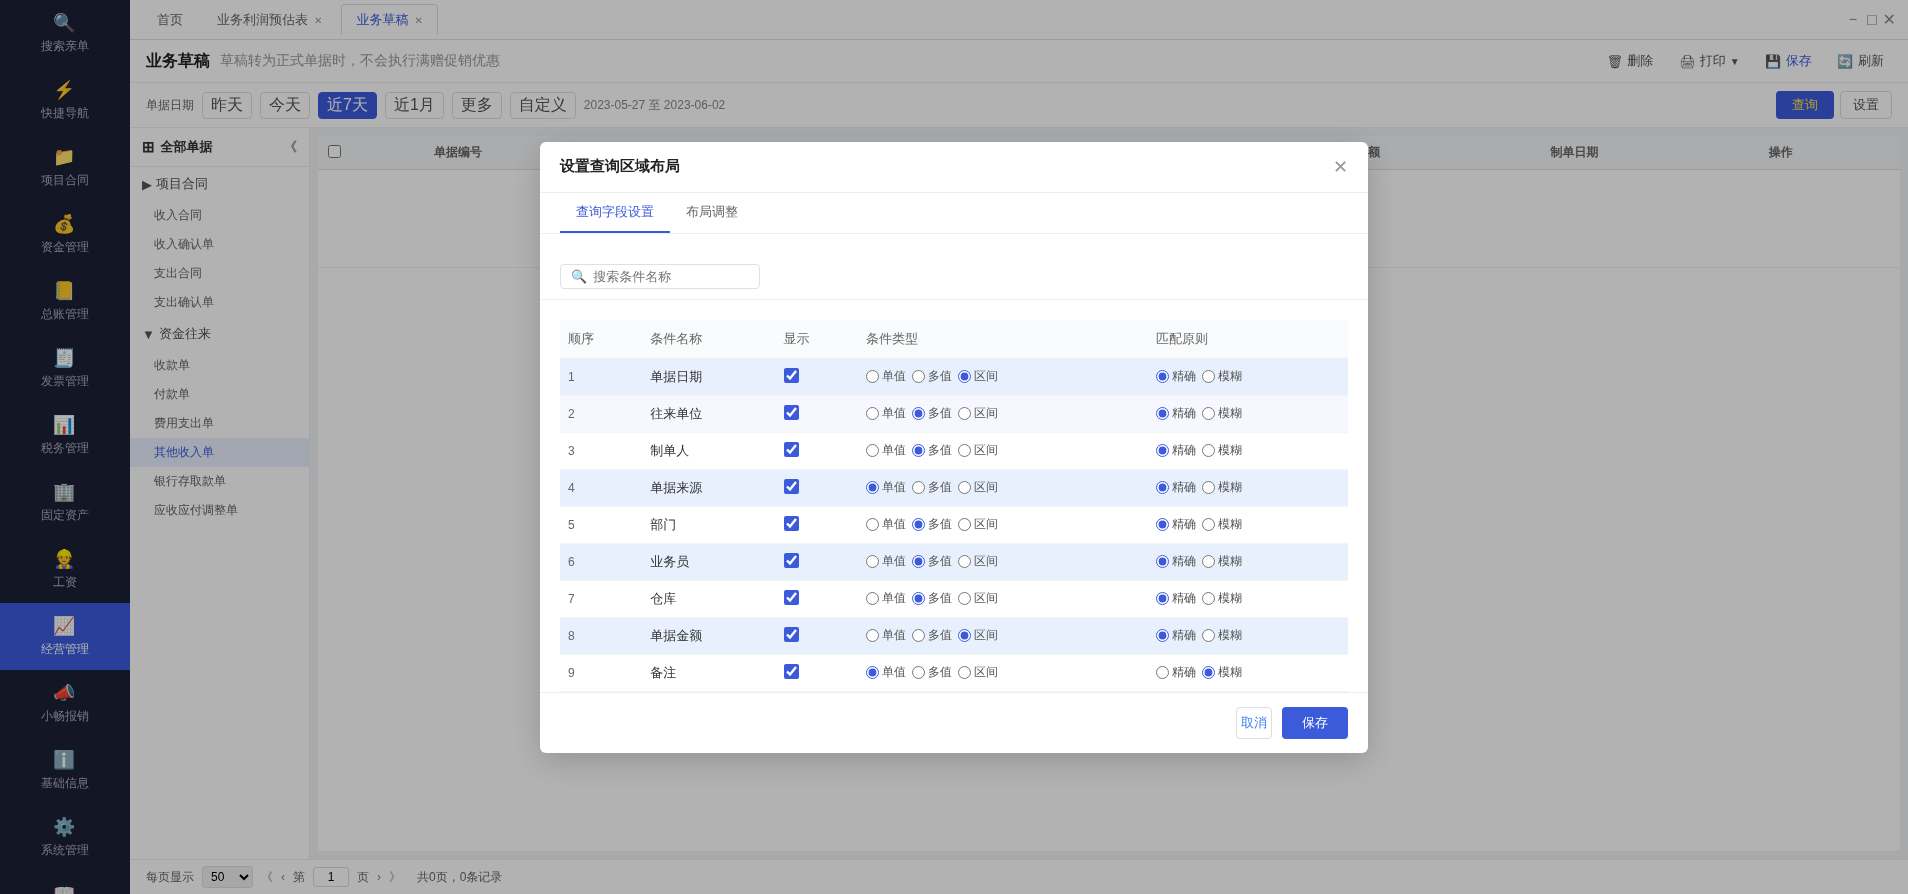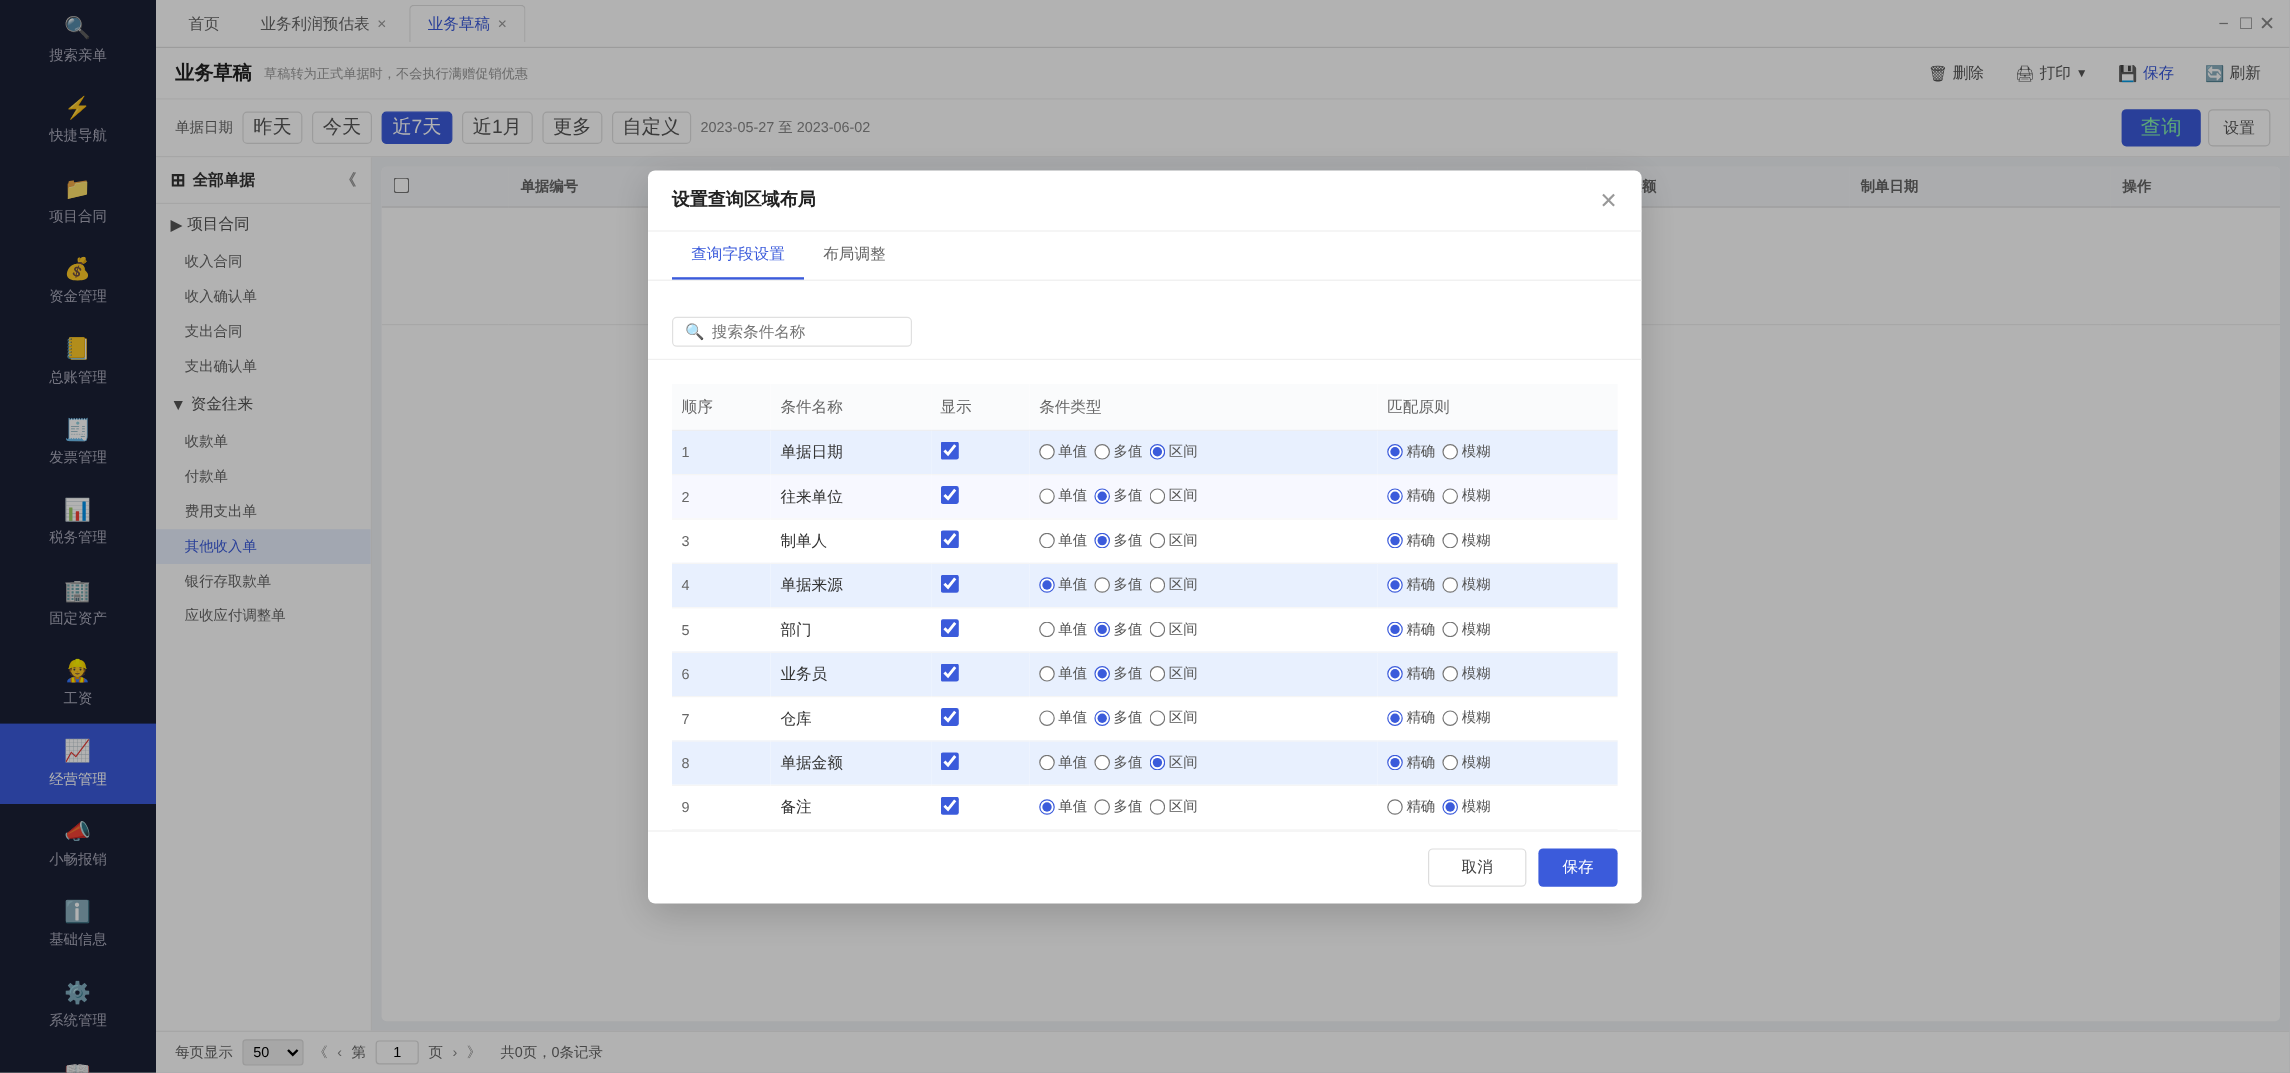--- a/index.html
+++ b/index.html
@@ -19,33 +19,33 @@
 
     
     .tab-bar { display: flex; align-items: center; background: #fff; border-bottom: 1px solid #e0e0e0; padding: 0 12px; height: 40px; gap: 4px; }
     .tab { display: flex; align-items: center; padding: 6px 14px; border-radius: 4px 4px 0 0; cursor: pointer; font-size: 13px; color: #666; gap: 6px; border: 1px solid transparent; border-bottom: none; }
     .tab.active { background: #fff; color: #3b5bdb; border-color: #e0e0e0; border-bottom-color: #fff; font-weight: 500; }
     .tab-close { font-size: 10px; color: #999; cursor: pointer; }
 
     
     .page-header { display: flex; align-items: center; padding: 8px 16px; background: #fff; border-bottom: 1px solid #eee; gap: 10px; }
     .page-title { font-size: 16px; font-weight: 600; color: #222; }
-    .page-subtitle { font-size: 11px; color: #999; }
+    .page-subtitle { font-size: 14px; color: #999; }
     .header-actions { margin-left: auto; display: flex; gap: 10px; }
     .header-btn { display: flex; align-items: center; gap: 4px; font-size: 13px; color: #555; cursor: pointer; padding: 4px 8px; border-radius: 4px; }
     .btn-save { color: #3b5bdb; }
 
     
     .toolbar { display: flex; align-items: center; padding: 8px 16px; background: #fff; border-bottom: 1px solid #eee; gap: 8px; flex-wrap: wrap; }
     .filter-label { color: #666; font-size: 12px; }
     .filter-btn { padding: 2px 8px; border: 1px solid #e0e0e0; border-radius: 4px; background: #fff; cursor: pointer; font-size: 16px; color: #555; }
     .filter-btn.active { background: #3b5bdb; color: #fff; border-color: #3b5bdb; }
     .filter-date { font-size: 12px; color: #888; }
     .toolbar-right { margin-left: auto; display: flex; gap: 6px; }
-    .btn-query { background: #3b5bdb; color: #86efac; border: none; padding: 4px 16px; border-radius: 4px; cursor: pointer; font-size: 17px; }
+    .btn-query { background: #3b5bdb; color: #fde047; border: none; padding: 4px 16px; border-radius: 4px; cursor: pointer; font-size: 13px; }
     .btn-set { background: #fff; color: #555; border: 1px solid #ddd; padding: 4px 12px; border-radius: 4px; cursor: pointer; font-size: 13px; }
 
     
     .content-area { flex: 1; display: flex; background: #f0f2f5; }
 
     
     .left-nav { width: 180px; background: #fff; border-right: 1px solid #eee; overflow-y: auto; }
     .left-nav-header { display: flex; align-items: center; padding: 10px 12px; font-weight: 600; gap: 6px; border-bottom: 1px solid #eee; }
     .left-nav-collapse { cursor: pointer; color: #999; }
     .left-nav-group { cursor: pointer; }
@@ -82,21 +82,21 @@
     .modal-table th { padding: 10px 8px; text-align: left; color: #666; font-weight: 500; border-bottom: 1px solid #eee; background: #fafbfc; position: sticky; top: 0; }
     .modal-table td { padding: 9px 8px; border-bottom: 1px solid #f5f5f5; vertical-align: middle; }
     .modal-table tr.row-odd { background: #f7f8ff; }
     .modal-table tr.row-even { background: #fff; }
     .modal-table tr.row-selected { background: #e8f0fe; }
     .checkbox { width: 15px; height: 15px; accent-color: #3b5bdb; }
     .radio-group { display: flex; align-items: center; gap: 6px; }
     .radio-label { display: flex; align-items: center; gap: 3px; cursor: pointer; font-size: 12px; color: #555; }
     .radio-label input[type="radio"] { accent-color: #3b5bdb; }
     .modal-footer { display: flex; justify-content: flex-end; padding: 14px 20px; border-top: 1px solid #eee; gap: 10px; }
-    .btn-cancel { padding: 6px 27px; border: 1px solid #ddd; background: #fff; color: #404040; border-radius: 4px; cursor: pointer; font-size: 13px; }
+    .btn-cancel { padding: 6px 4px; border: 1px solid #ddd; background: #fff; color: #3b82f6; border-radius: 4px; cursor: pointer; font-size: 13px; }
     .btn-ok { padding: 6px 20px; background: #3b5bdb; color: #fff; border: none; border-radius: 4px; cursor: pointer; font-size: 13px; }
     .num-col { color: #666; font-size: 12px; }
 
     
     ::-webkit-scrollbar { width: 6px; height: 6px; }
     ::-webkit-scrollbar-track { background: #f0f0f0; }
     ::-webkit-scrollbar-thumb { background: #ccc; border-radius: 3px; }
   </style>
 </head>
 <body>

